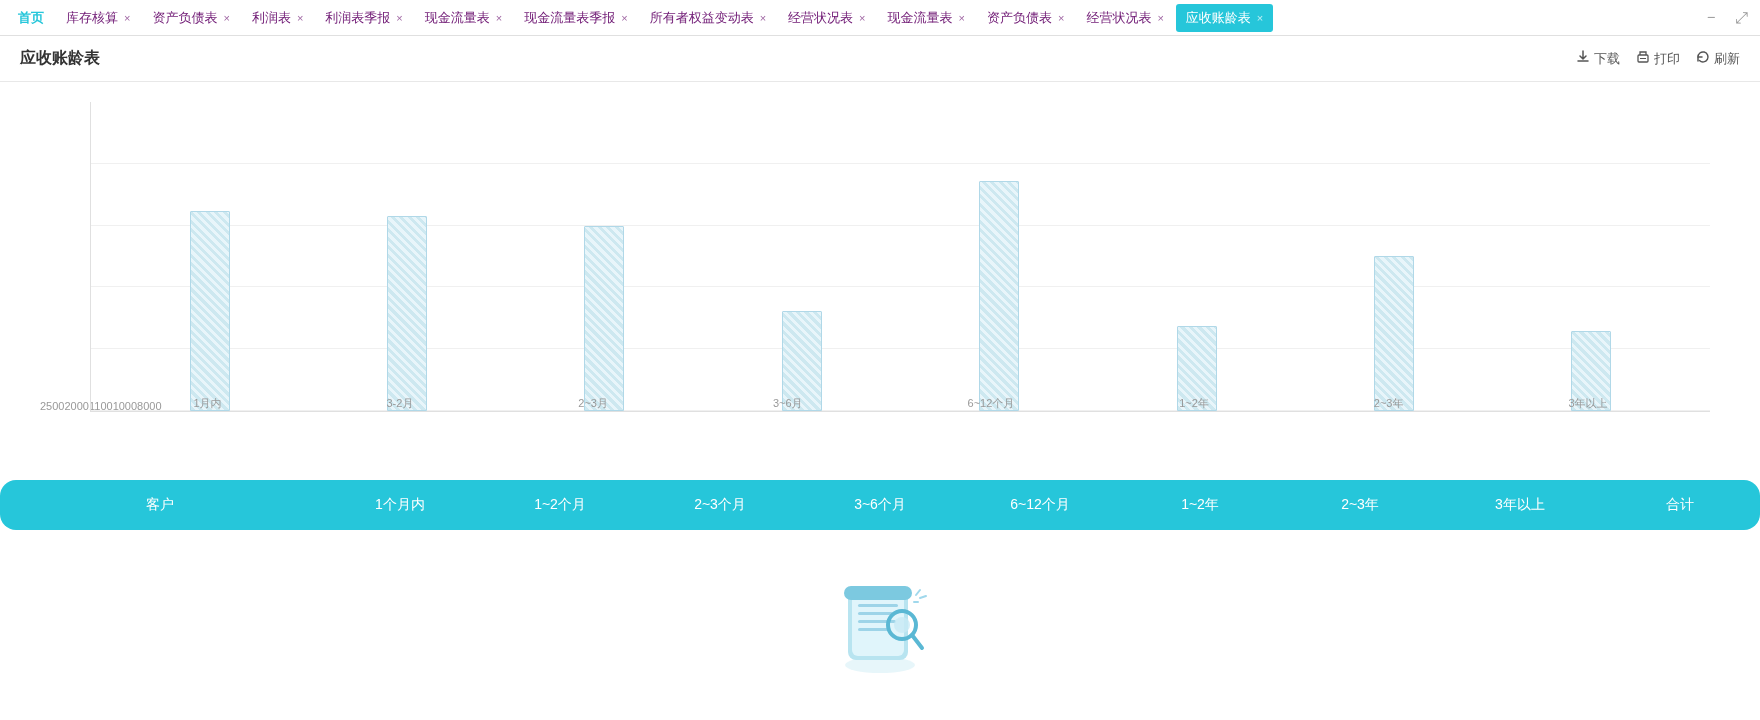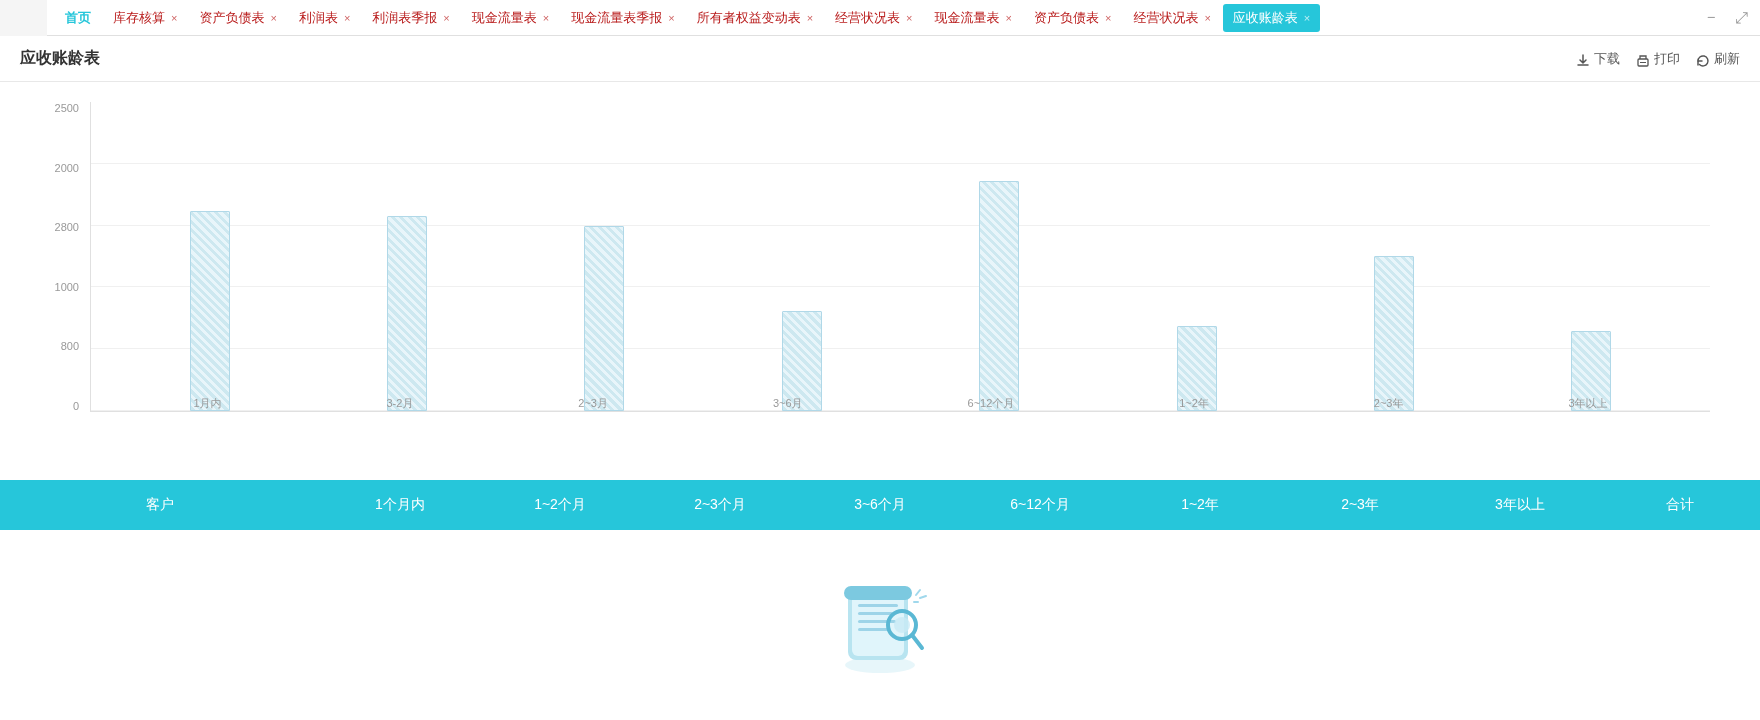--- a/index.html
+++ b/index.html
@@ -9,32 +9,31 @@
     .tab-bar {
       display: flex;
       align-items: center;
       background: #fff;
       border-bottom: 1px solid #e0e0e0;
       height: 36px;
       padding: 0 8px;
       gap: 2px;
       overflow: hidden;
       flex-wrap: nowrap;
-      margin-left: 47px;
     }
     .tab-item {
       display: flex;
       align-items: center;
       padding: 0 10px;
       height: 28px;
       border-radius: 3px;
       cursor: pointer;
       white-space: nowrap;
       font-size: 13px;
-      color: #b91c1c;
+      color: #701a75;
       gap: 4px;
       flex-shrink: 0;
     }
     .tab-item.active {
       background: #26c6da;
       color: #fff;
     }
     .tab-close {
       font-size: 11px;
       cursor: pointer;
@@ -74,21 +73,21 @@
       font-weight: 600;
       color: #333;
     }
     .header-actions {
       display: flex;
       align-items: center;
       gap: 16px;
     }
     .header-action-btn {
       display: flex;
-      align-items: flex-end;
+      align-items: flex-start;
       gap: 4px;
       cursor: pointer;
       color: #555;
       font-size: 13px;
     }
 
     
     .main-content {
       height: calc(720px - 36px - 46px);
       background: #fff;
@@ -110,21 +109,21 @@
       width: 100%;
     }
 
     .chart-y-axis {
       position: absolute;
       left: 0;
       top: 0;
       bottom: 30px;
       width: 45px;
       display: flex;
-      flex-direction: column;
+      flex-direction: row;
       justify-content: space-between;
       align-items: flex-end;
       padding-right: 6px;
     }
     .y-label {
       font-size: 11px;
       color: #999;
     }
 
     .chart-inner {
@@ -195,20 +194,21 @@
 
     
     .table-header {
       display: grid;
       grid-template-columns: 2fr 1fr 1fr 1fr 1fr 1fr 1fr 1fr 1fr 1fr;
       background: #26c6da;
       color: #fff;
       height: 50px;
       align-items: center;
       flex-shrink: 0;
+      border-radius: 16px;
     }
     .table-header-cell {
       text-align: center;
       font-size: 14px;
       font-weight: 500;
       padding: 0 8px;
     }
 
     
     .empty-state {
@@ -311,21 +311,21 @@
 </div>
 
 <div class="main-content">
 
   <div class="chart-area">
     <div class="chart-container">
 
       <div class="chart-y-axis">
         <span class="y-label">2500</span>
         <span class="y-label">2000</span>
-        <span class="y-label">2800</span>
+        <span class="y-label">1100</span>
         <span class="y-label">1000</span>
         <span class="y-label">800</span>
         <span class="y-label">0</span>
       </div>
 
       <div class="chart-inner">
 
         <div class="chart-grid">
           <div class="grid-line" style="bottom: 80%;"></div>
           <div class="grid-line" style="bottom: 60%;"></div>

